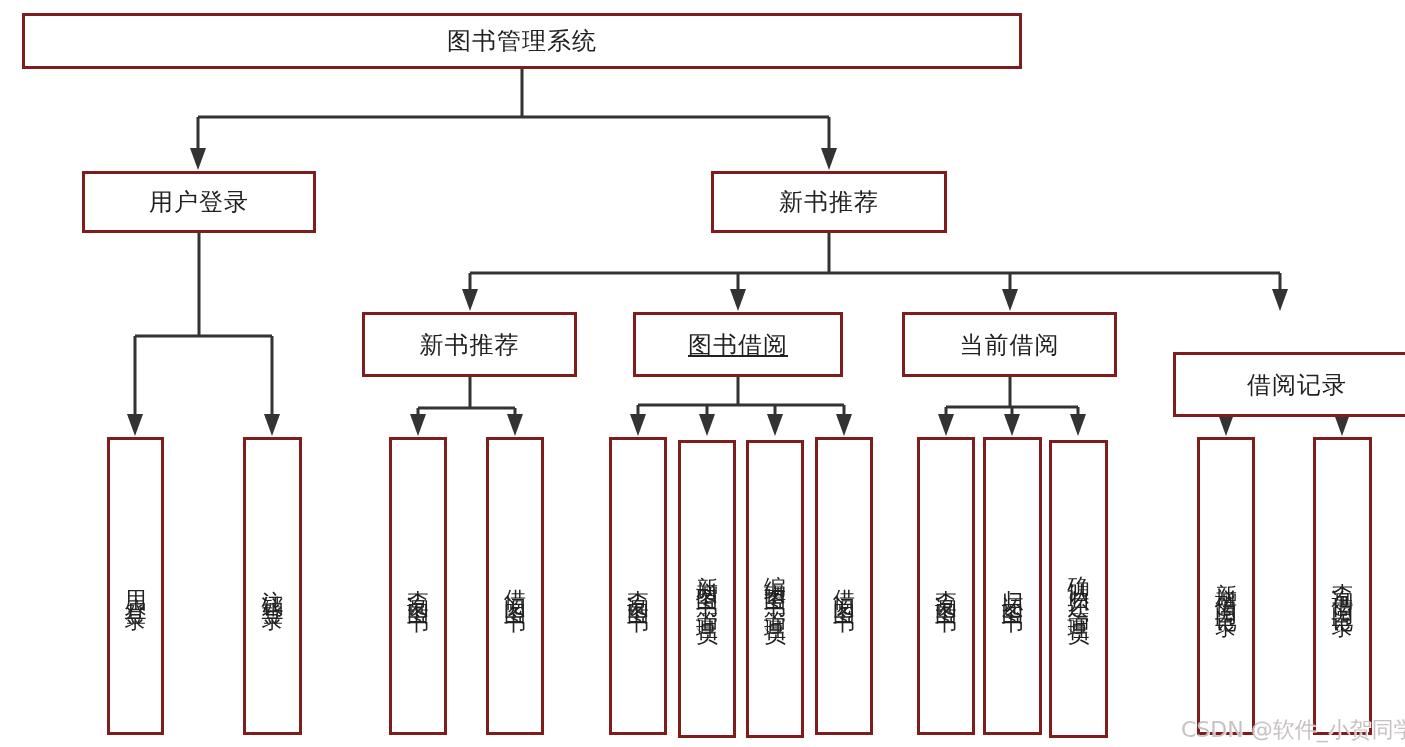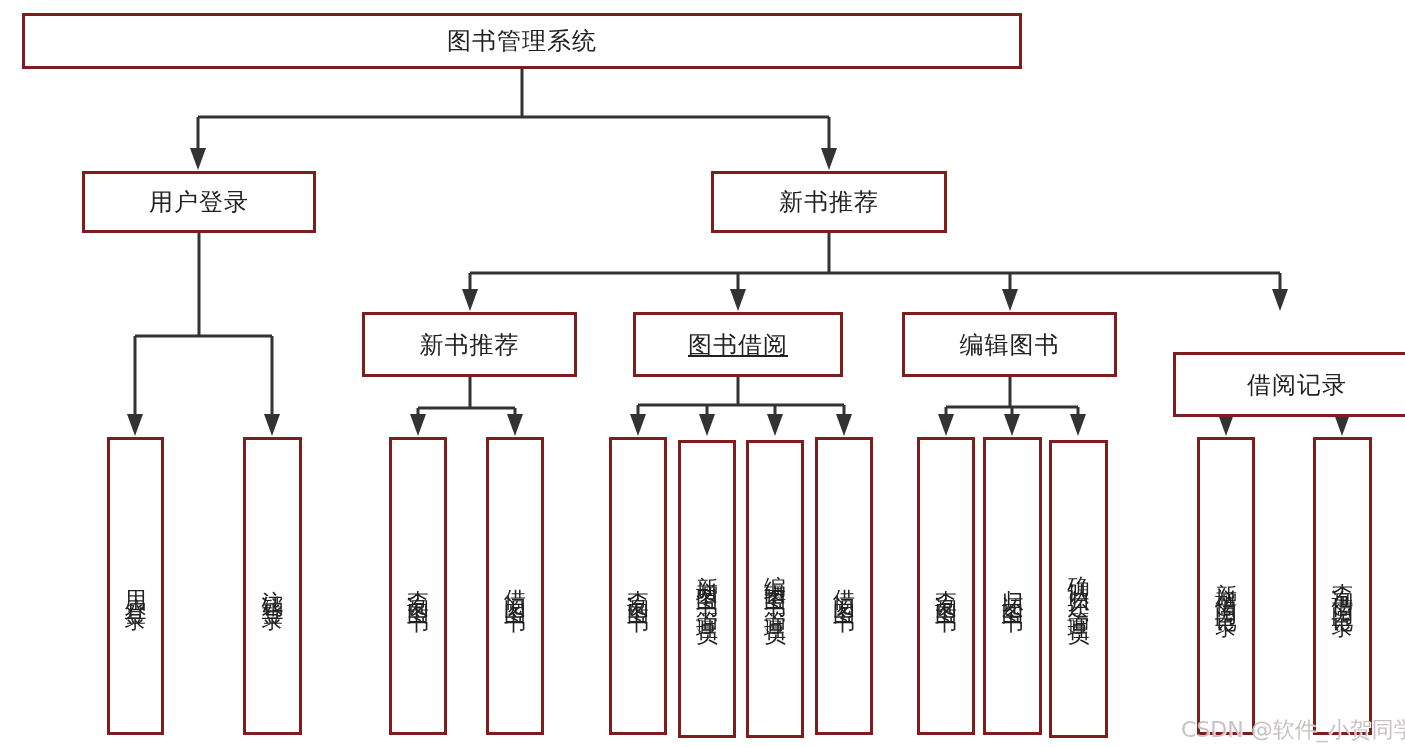--- a/index.html
+++ b/index.html
@@ -111,21 +111,21 @@
     <span>新书推荐</span>
   </div>
 
   <div class="node h-node" style="left:362px; top:312px; width:215px; height:65px;">
     <span>新书推荐</span>
   </div>
   <div class="node h-node" style="left:633px; top:312px; width:210px; height:65px;text-decoration:underline;">
     <span>图书借阅</span>
   </div>
   <div class="node h-node" style="left:902px; top:312px; width:215px; height:65px;">
-    <span>编辑图书</span>
+    <span>当前借阅</span>
   </div>
   <div class="node h-node" style="left:1173px; top:312px; width:248px; height:65px;margin-top:40px;">
     <span>借阅记录</span>
   </div>
 
   <div class="node v-node" style="left:107px; top:437px; width:57px; height:298px;">
     <span class="vtext">用户登录</span>
   </div>
   <div class="node v-node" style="left:243px; top:437px; width:59px; height:298px;">
     <span class="vtext">注销登录</span>

